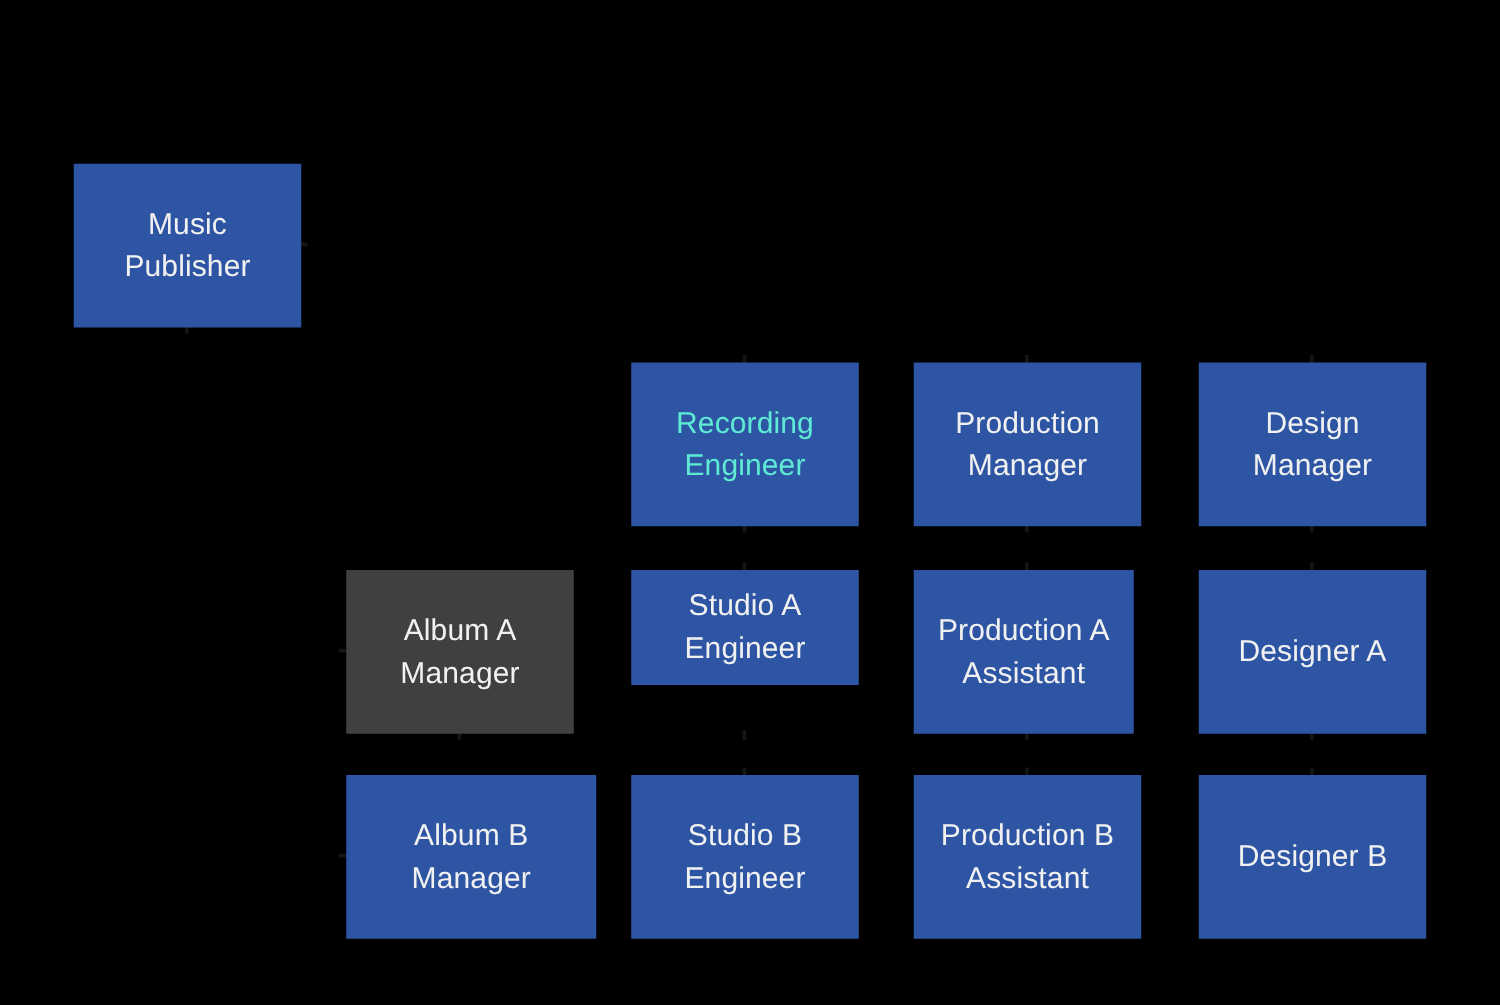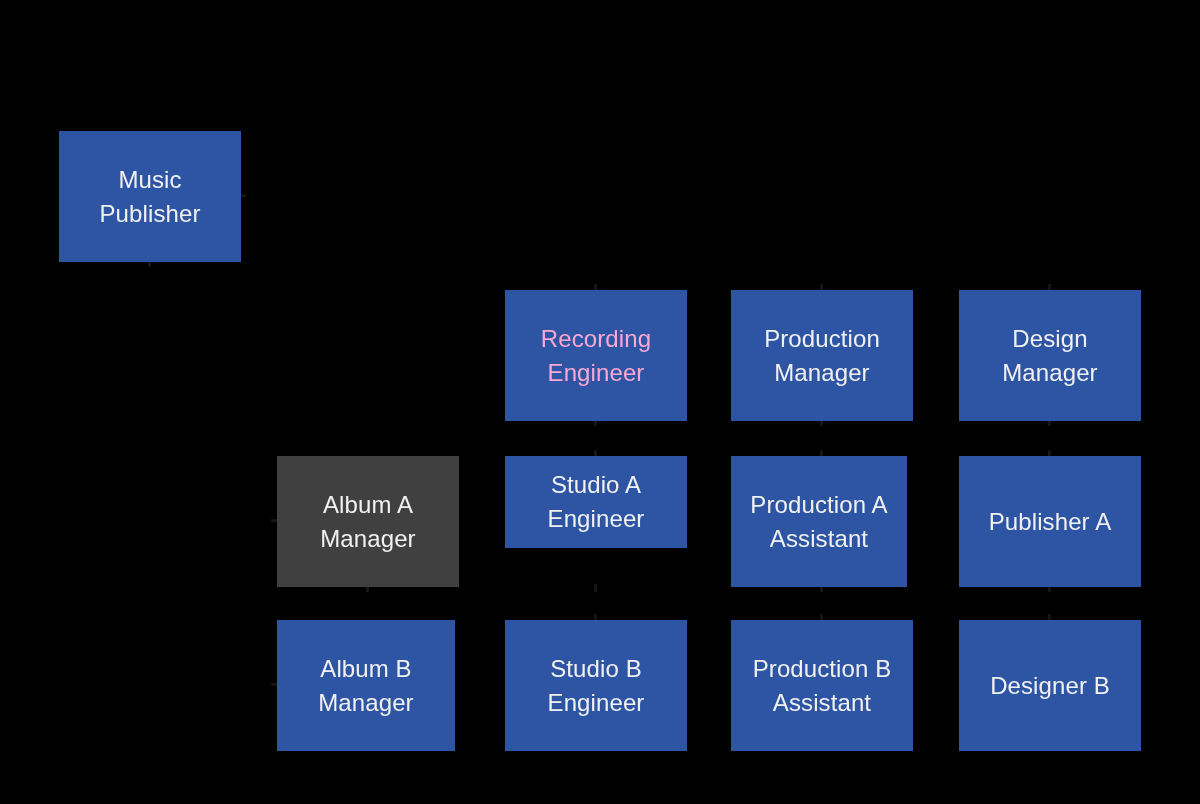--- a/index.html
+++ b/index.html
@@ -63,33 +63,33 @@
     <div class="connector v" style="left: 366px; top: 584px; background: rgb(21, 21, 21); height: 8px;"></div>
     <div class="connector v" style="left: 594px; top: 584px; background: rgb(21, 21, 21); height: 8px;"></div>
     <div class="connector v" style="left: 820px; top: 584px; background: rgb(21, 21, 21); height: 8px;"></div>
     <div class="connector v" style="left: 1048px; top: 584px; background: rgb(21, 21, 21); height: 8px;"></div>
     <div class="connector h" style="left: 271px; top: 683px; background: rgb(21, 21, 21); width: 8px;"></div>
     <div class="connector v" style="left: 594px; top: 614px; background: rgb(21, 21, 21); height: 8px;"></div>
     <div class="connector v" style="left: 820px; top: 614px; background: rgb(21, 21, 21); height: 8px;"></div>
     <div class="connector v" style="left: 1048px; top: 614px; background: rgb(21, 21, 21); height: 8px;"></div>
     <div class="node" style="left: 59px; top: 131px; width: 182px; height: 131px; background: rgb(46, 85, 163); color: rgb(241, 241, 241);">Music
 Publisher</div>
-    <div class="node" style="left: 505px; top: 290px; width: 182px; height: 131px; background: rgb(46, 85, 163); color: #f9a8d4;">Recording
+    <div class="node" style="left: 505px; top: 290px; width: 182px; height: 131px; background: rgb(46, 85, 163); color: #5eead4;">Recording
 Engineer</div>
     <div class="node" style="left: 731px; top: 290px; width: 182px; height: 131px; background: rgb(46, 85, 163); color: rgb(241, 241, 241);">Production
 Manager</div>
     <div class="node" style="left: 959px; top: 290px; width: 182px; height: 131px; background: rgb(46, 85, 163); color: rgb(241, 241, 241);">Design
 Manager</div>
     <div class="node" style="left: 277px; top: 456px; width: 182px; height: 131px; background: #404040; color: rgb(241, 241, 241);">Album A
 Manager</div>
     <div class="node" style="left: 505px; top: 456px; width: 182px; height: 92px; background: rgb(46, 85, 163); color: rgb(241, 241, 241);">Studio A
 Engineer</div>
     <div class="node" style="left: 731px; top: 456px; width: 176px; height: 131px; background: rgb(46, 85, 163); color: rgb(241, 241, 241);">Production A
 Assistant</div>
-    <div class="node" style="left: 959px; top: 456px; width: 182px; height: 131px; background: rgb(46, 85, 163); color: rgb(241, 241, 241);">Publisher A</div>
-    <div class="node" style="left: 277px; top: 620px; width: 178px; height: 131px; background: rgb(46, 85, 163); color: rgb(241, 241, 241);">Album B
+    <div class="node" style="left: 959px; top: 456px; width: 182px; height: 131px; background: rgb(46, 85, 163); color: rgb(241, 241, 241);">Designer A</div>
+    <div class="node" style="left: 277px; top: 620px; width: 200px; height: 131px; background: rgb(46, 85, 163); color: rgb(241, 241, 241);">Album B
 Manager</div>
     <div class="node" style="left: 505px; top: 620px; width: 182px; height: 131px; background: rgb(46, 85, 163); color: rgb(241, 241, 241);">Studio B
 Engineer</div>
     <div class="node" style="left: 731px; top: 620px; width: 182px; height: 131px; background: rgb(46, 85, 163); color: rgb(241, 241, 241);">Production B
 Assistant</div>
     <div class="node" style="left: 959px; top: 620px; width: 182px; height: 131px; background: rgb(46, 85, 163); color: rgb(241, 241, 241);">Designer B</div>
   </div>
 
 </body></html>

